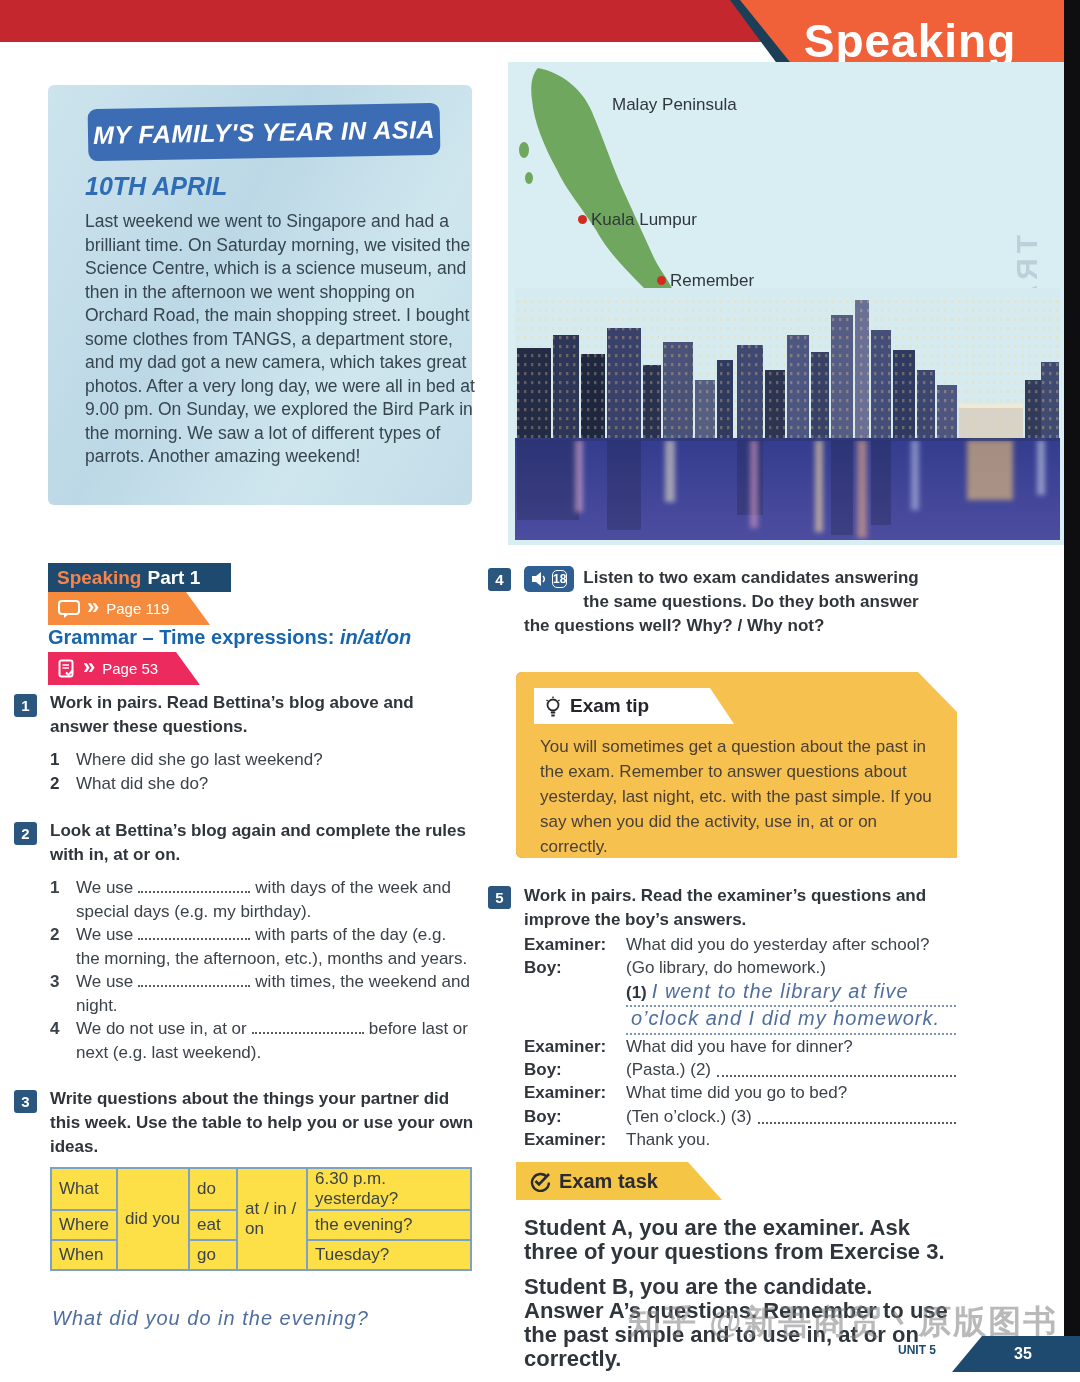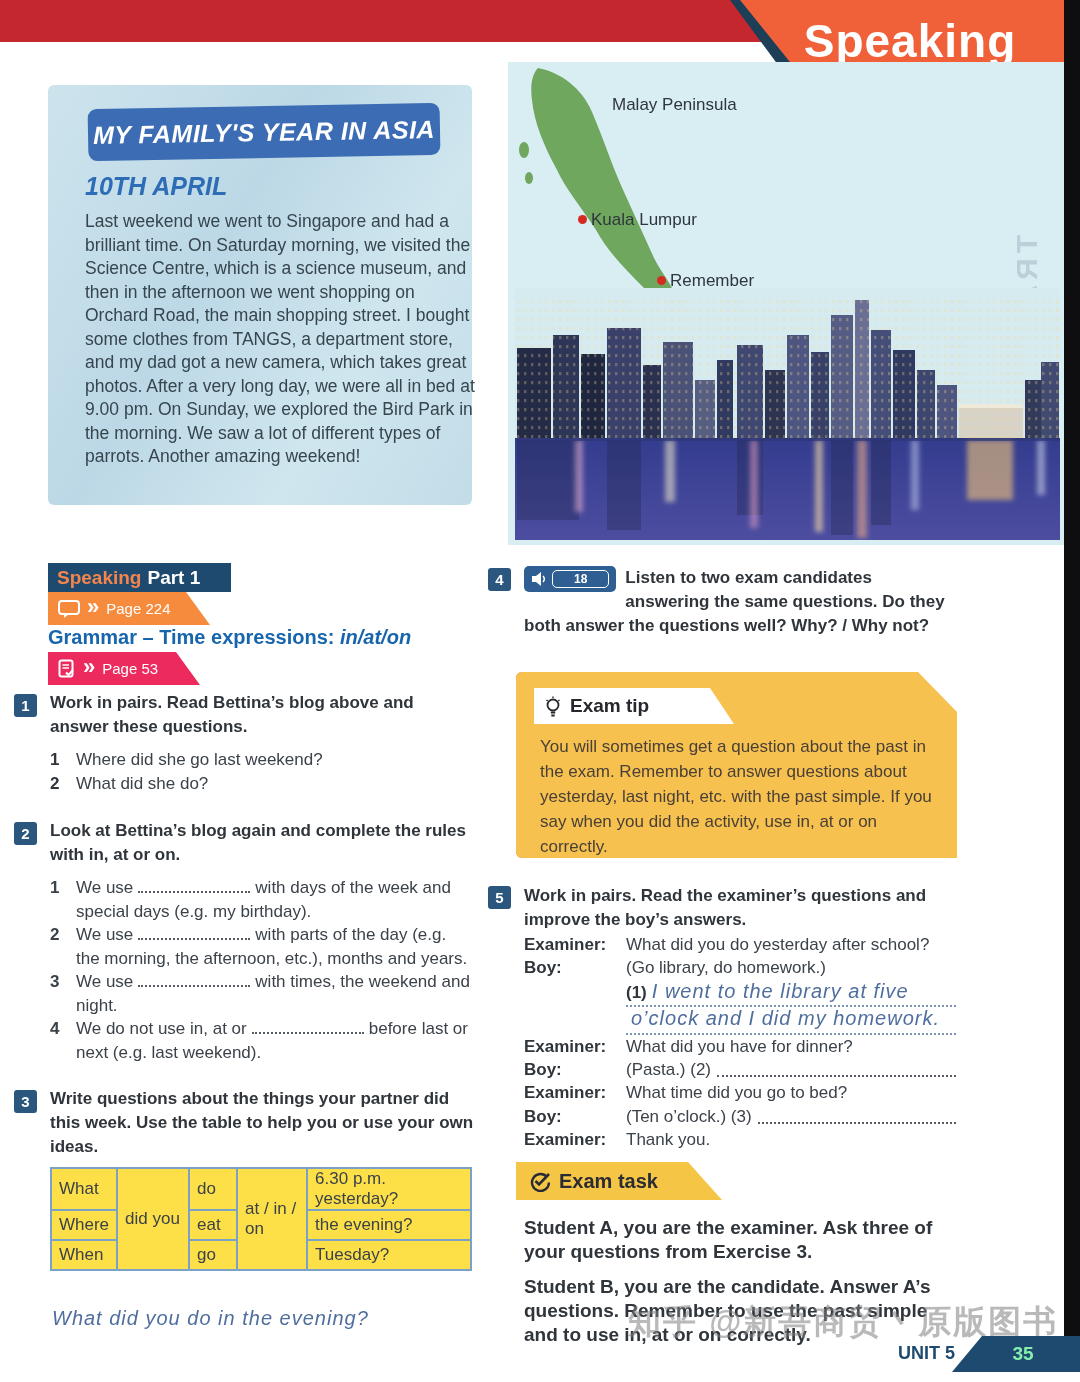--- a/index.html
+++ b/index.html
@@ -65,21 +65,21 @@
   .ex3-table{position:absolute;left:50px;top:1167px;border-collapse:collapse;background:#fde047;font-size:17px}
   .ex3-table td{border:2px solid #7ba1c7;height:28px;padding:0 7px;color:#3b4249}
   .hand{font-style:italic;color:#4f6e9e;font-size:20px;letter-spacing:1px}
   .ex3-example{position:absolute;left:52px;top:1307px}
 
   
   .ex4-text{position:absolute;left:524px;top:566px;width:424px;font-size:17px;font-weight:bold;
     color:#2f353b;line-height:24px}
   .audio-chip{float:left;height:26px;background:#2f5e93;border-radius:5px;display:flex;align-items:center;
     gap:5px;padding:0 7px;margin:0 9px 2px 0}
-  .track-pill{border:1.5px solid #fff;border-radius:5px;padding:0 21px;font-size:12px;font-weight:bold;color:#fff;line-height:16px}
+  .track-pill{border:1.5px solid #fff;border-radius:5px;padding:0 0;font-size:12px;font-weight:bold;color:#fff;line-height:16px}
 
   
   .tip-outer{position:absolute;left:516px;top:672px;width:400px;height:186px;background:#e2603c;
     clip-path:polygon(0 0,406px 0,448px 42px,448px 100%,0 100%);border-radius:6px 0 0 6px}
   .tip-inner{position:absolute;left:0;top:0;width:441px;height:186px;background:#f6c14f;
     clip-path:polygon(0 0,402px 0,441px 40px,441px 100%,0 100%);border-radius:6px 0 0 6px}
   .tip-tab{position:absolute;left:18px;top:16px;width:200px;height:36px;background:#fff;
     clip-path:polygon(0 0,176px 0,200px 100%,0 100%);display:flex;align-items:center;gap:8px;padding-left:10px}
   .tip-tab span{font-size:19px;font-weight:bold;color:#26262c}
   .tip-body{position:absolute;left:24px;top:62px;width:398px;font-size:17px;line-height:25px;color:#4a4038}
@@ -90,29 +90,29 @@
   .drow .sp{width:102px;font-weight:bold;color:#2f353b;flex:none}
   .drow .ct{flex:1}
   .drow .pfx{font-weight:bold;color:#2f353b;margin-right:5px}
   .hand-line{border-bottom:2px dotted #7c93b5;padding-bottom:1px}
   .dotfill{flex:1;border-bottom:2px dotted #565c63;margin:0 0 4px 6px}
 
   
   .task-banner{position:absolute;left:516px;top:1162px;width:206px;height:38px;background:#f5c545;
     clip-path:polygon(0 0,172px 0,206px 100%,0 100%);display:flex;align-items:center;gap:9px;padding-left:12px}
   .task-banner span{font-size:20px;font-weight:bold;color:#2b2b33}
-  .task-para{position:absolute;left:524px;width:432px;font-size:19px;font-weight:bold;color:#2f353b;line-height:24px}
+  .task-para{position:absolute;left:524px;width:432px;font-size:22px;font-weight:bold;color:#2f353b;line-height:24px}
 
   
   .watermark{position:absolute;left:628px;top:1300px;width:452px;font-size:33px;font-weight:bold;
     letter-spacing:2px;color:rgba(128,128,128,.55);z-index:9}
-  .unit-label{position:absolute;left:898px;top:1343px;font-size:18px;font-weight:bold;color:#1d4a6e;z-index:10}
+  .unit-label{position:absolute;left:898px;top:1343px;font-size:12px;font-weight:bold;color:#1d4a6e;z-index:10}
   .page-tab{position:absolute;left:952px;top:1336px;width:128px;height:36px;background:#1d4a6e;z-index:10;
     clip-path:polygon(30px 0,128px 0,128px 100%,0 100%);display:flex;align-items:center;justify-content:center}
-  .page-tab span{color:#86efac;font-size:19px;font-weight:bold;margin-left:14px}
+  .page-tab span{color:#ffffff;font-size:16px;font-weight:bold;margin-left:14px}
 </style>
 </head>
 <body>
 
 <div class="red-band"></div>
 <div class="banner-navy"></div>
 <div class="banner-orange"></div>
 <div class="banner-title">Speaking</div>
 
 <div class="map-panel"></div>
@@ -198,21 +198,21 @@
 <div class="part-badge">
   <span class="w1">Speaking</span>
   <span class="w2">Part 1</span>
 </div>
 <div class="ref-banner ref-orange">
   <svg width="22" height="18" viewBox="0 0 22 18">
     <rect x="1" y="1" width="20" height="13" rx="3" fill="none" stroke="#fff" stroke-width="2"></rect>
     <path d="M6 14l0 4 5-4z" fill="#fff"></path>
   </svg>
   <span class="chev">»</span>
-  <span>Page 224</span>
+  <span>Page 119</span>
 </div>
 <div class="grammar-heading">
   <span>Grammar – Time expressions: </span><i>in/at/on</i>
 </div>
 <div class="ref-banner ref-pink">
   <svg width="18" height="20" viewBox="0 0 18 20">
     <rect x="1.5" y="1.5" width="13" height="16" rx="2" fill="none" stroke="#fff" stroke-width="2"></rect>
     <line x1="4.5" y1="6" x2="11" y2="6" stroke="#fff" stroke-width="1.6"></line>
     <line x1="4.5" y1="9" x2="11" y2="9" stroke="#fff" stroke-width="1.6"></line>
     <path d="M8 13.5l2.5 2.5L15 11" stroke="#fff" stroke-width="2.2" fill="none"></path>

